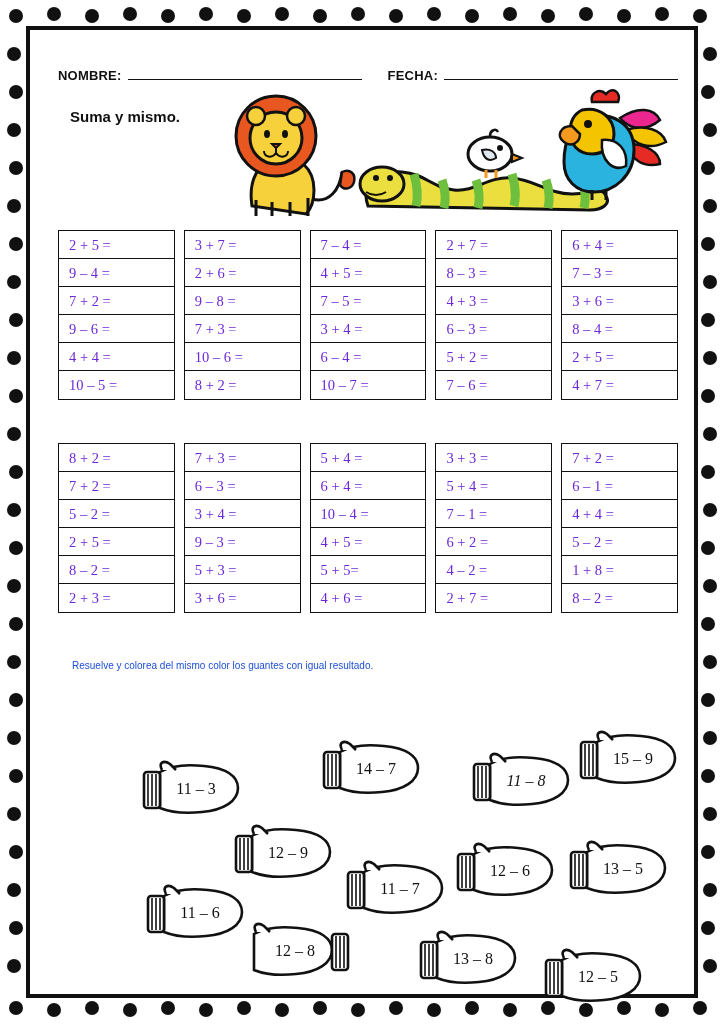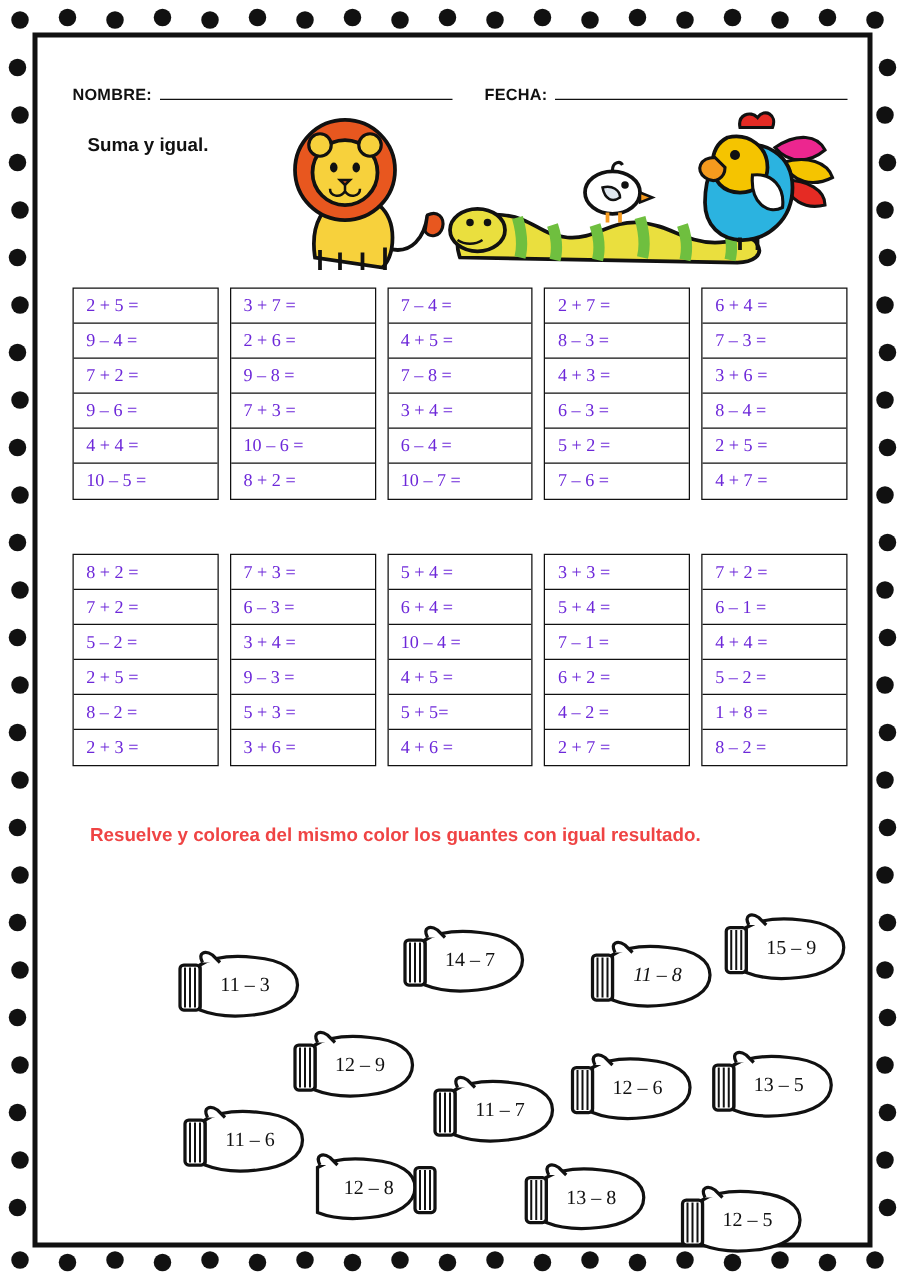--- a/index.html
+++ b/index.html
@@ -108,23 +108,23 @@
     font-family: "Liberation Serif", serif;
     white-space: nowrap;
   }
   .cell:last-child { border-bottom: none; }
 
   .instr2 {
     position: absolute;
     left: 42px;
     top: 628px;
     width: 560px;
-    font-size: 15px;
-    font-weight: bold;
-    color: #ef4444;
+    font-size: 10px;
+    font-weight: normal;
+    color: #1d4ed8;
     line-height: 1.5;
   }
 
   
   .gloves {
     position: absolute;
     left: 28px;
     top: 680px;
     width: 624px;
     height: 280px;
@@ -257,21 +257,21 @@
   <div class="content">
 
     <div class="hdr">
       <span class="lbl">NOMBRE:</span>
       <span class="rule"></span>
       <span class="gap"></span>
       <span class="lbl">FECHA:</span>
       <span class="rule"></span>
     </div>
 
-    <div class="instr1">Suma y igual.</div>
+    <div class="instr1">Suma y mismo.</div>
 
     <div class="art">
       <svg width="490" height="155" viewBox="0 0 490 155">
 
         <g>
 
           <path d="M118 110 C 140 118, 150 100, 152 84" stroke="#111" stroke-width="3" fill="none"></path>
           <path d="M152 84 c 8 -4 14 2 12 10 c -2 7 -10 9 -14 3 z" fill="#e8571f" stroke="#111" stroke-width="2.5"></path>
 
           <path d="M62 118 c -4 -26 6 -44 26 -48 c 20 -4 36 10 36 32 c 0 12 -4 20 -8 24 z" fill="#f7d13c" stroke="#111" stroke-width="3"></path>
@@ -349,21 +349,21 @@
         <div class="cell">3 + 7 =</div>
         <div class="cell">2 + 6 =</div>
         <div class="cell">9 – 8 =</div>
         <div class="cell">7 + 3 =</div>
         <div class="cell">10 – 6 =</div>
         <div class="cell">8 + 2 =</div>
       </div>
       <div class="col">
         <div class="cell">7 – 4 =</div>
         <div class="cell">4 + 5 =</div>
-        <div class="cell">7 – 8 =</div>
+        <div class="cell">7 – 5 =</div>
         <div class="cell">3 + 4 =</div>
         <div class="cell">6 – 4 =</div>
         <div class="cell">10 – 7 =</div>
       </div>
       <div class="col">
         <div class="cell">2 + 7 =</div>
         <div class="cell">8 – 3 =</div>
         <div class="cell">4 + 3 =</div>
         <div class="cell">6 – 3 =</div>
         <div class="cell">5 + 2 =</div>

